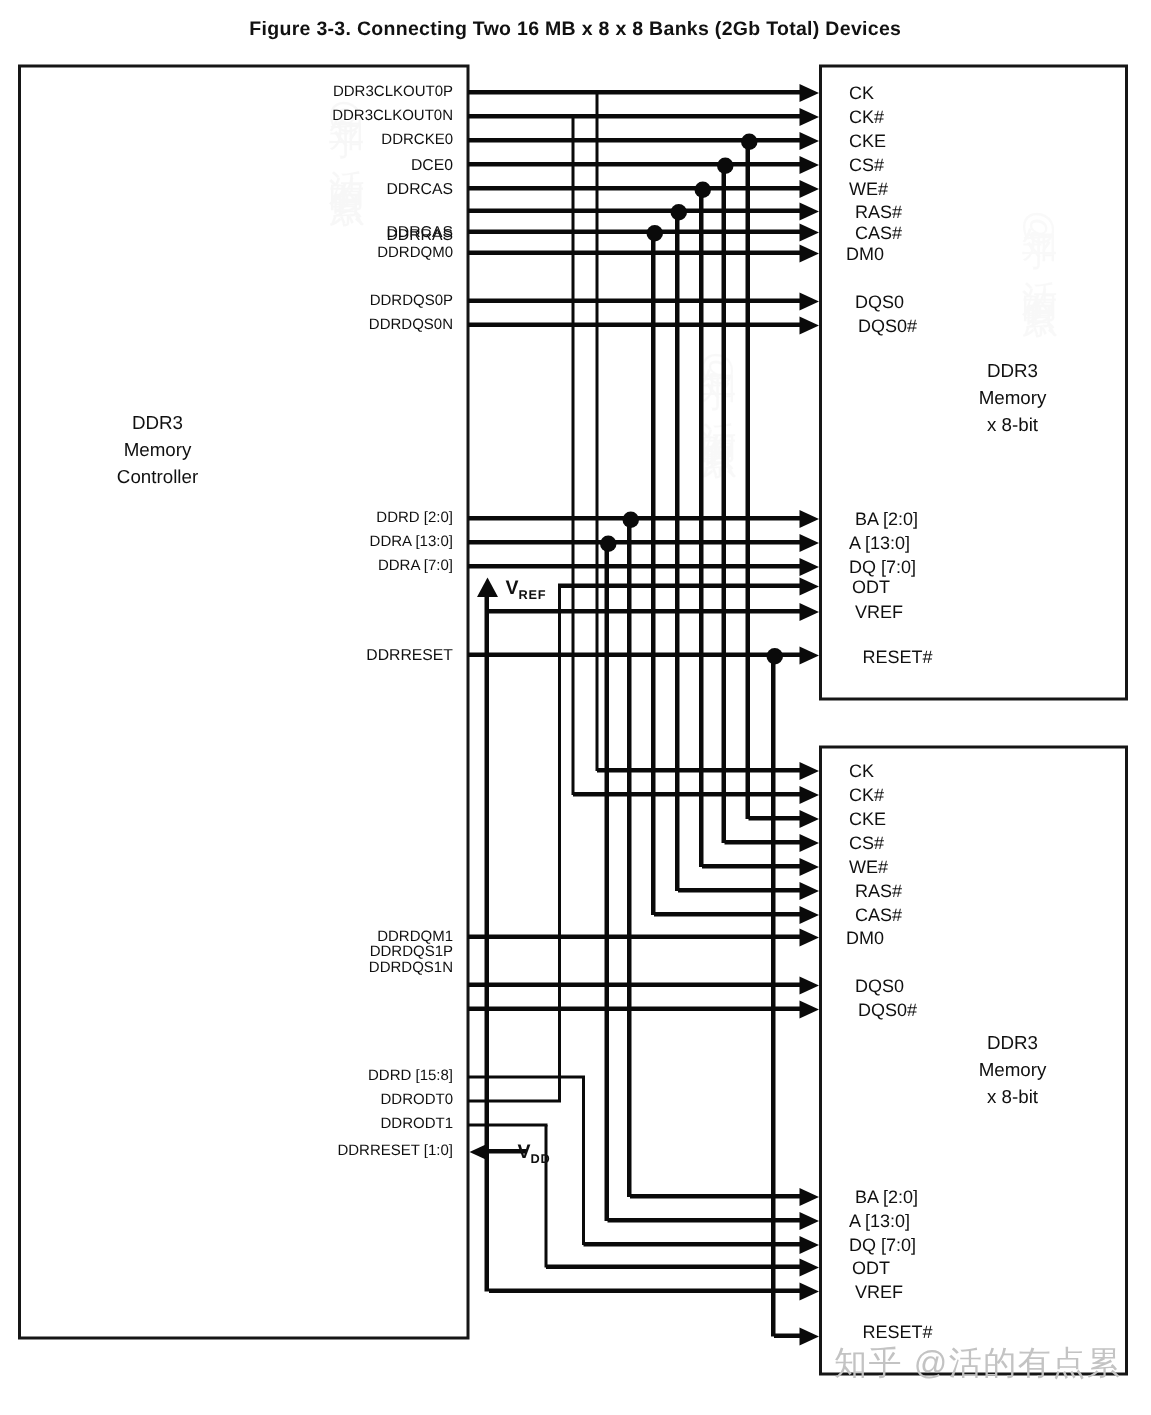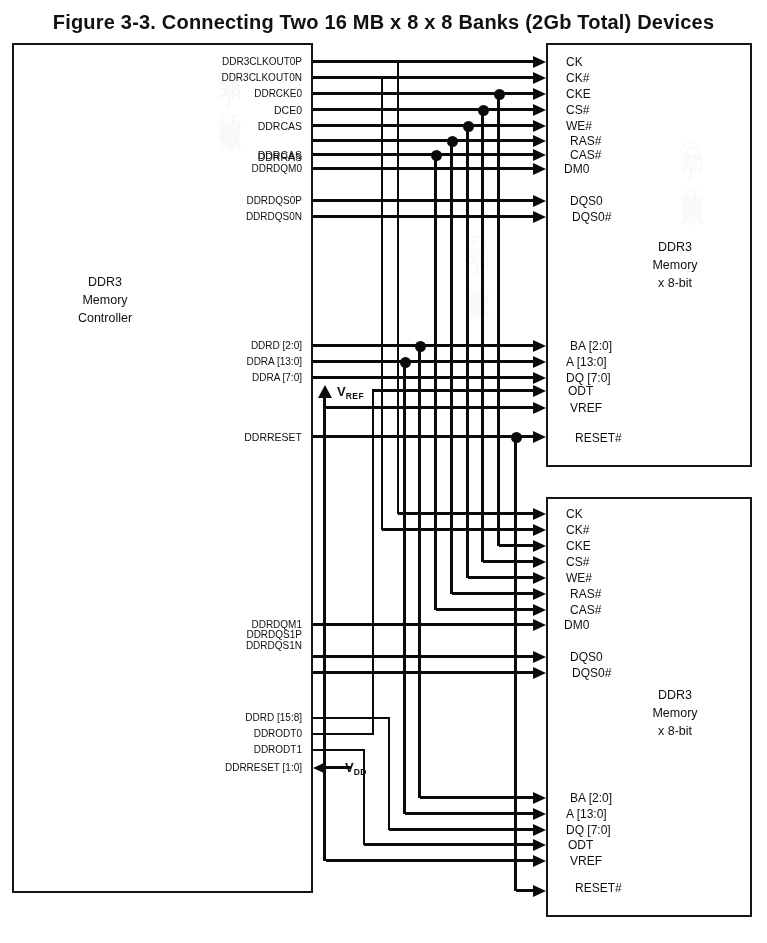--- a/index.html
+++ b/index.html
@@ -2,21 +2,21 @@
 <html><head>
 <meta charset="utf-8">
 <style>
   html,body{margin:0;padding:0;background:#ffffff;}
   #stage{
     position:relative;width:767px;height:943px;background:#ffffff;overflow:hidden;
     font-family:"Liberation Sans", sans-serif;color:#0a0a0a;
   }
   .figure-title{
     position:absolute;left:0;right:0;top:11px;text-align:center;
-    font-size:20px;font-weight:bold;letter-spacing:.2px;color:#111;
+    font-size:13px;font-weight:bold;letter-spacing:.2px;color:#111;
   }
   .box{position:absolute;border:2px solid #161616;background:transparent;}
   .wire{position:absolute;background:#0a0a0a;}
   .dot{position:absolute;width:11px;height:11px;border-radius:50%;background:#0a0a0a;}
   .arr-r{position:absolute;width:0;height:0;border-top:6px solid transparent;border-bottom:6px solid transparent;border-left:13px solid #0a0a0a;}
   .arr-u{position:absolute;width:0;height:0;border-left:7px solid transparent;border-right:7px solid transparent;border-bottom:13px solid #0a0a0a;}
   .arr-l{position:absolute;width:0;height:0;border-top:6px solid transparent;border-bottom:6px solid transparent;border-right:13px solid #0a0a0a;}
   .lp{position:absolute;right:465px;font-size:10px;line-height:16px;white-space:nowrap;color:#101010;}
   .lp.sm{font-size:10.5px;line-height:14px;}
   .rp{position:absolute;font-size:12px;line-height:16px;white-space:nowrap;color:#101010;}
@@ -210,13 +210,14 @@
   <div class="rp" style="left:570px;top:853px">VREF</div>
   <div class="rp" style="left:575px;top:880px">RESET#</div>
 
   <div class="supply" style="left:337px;top:384px;">
     <span>V</span><span class="sub">REF</span>
   </div>
   <div class="supply" style="left:345px;top:760px;">
     <span>V</span><span class="sub">DD</span>
   </div>
 
+  <div class="wm-main">知乎 @活的有点累</div>
 </div>
 
 </body></html>

